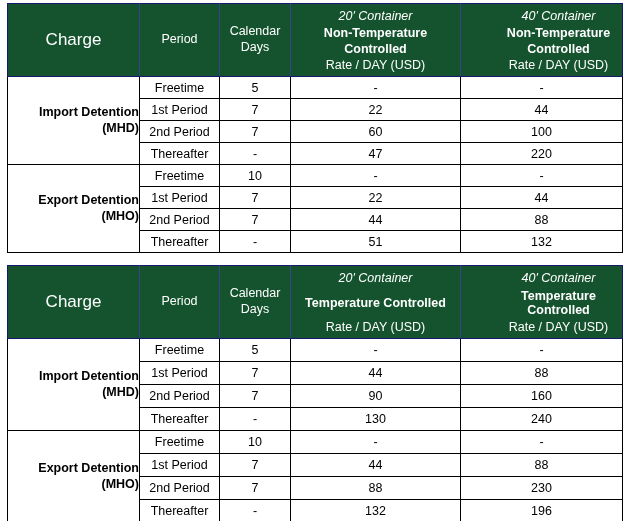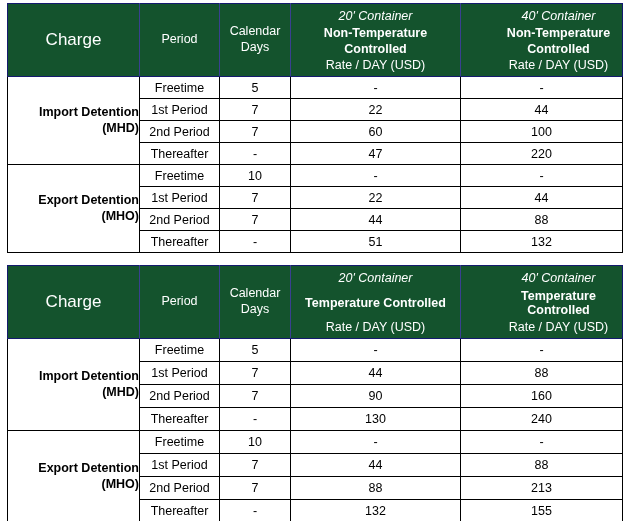--- a/index.html
+++ b/index.html
@@ -304,24 +304,24 @@
       <tr>
         <td>1st Period</td>
         <td>7</td>
         <td>44</td>
         <td>88</td>
       </tr>
       <tr>
         <td>2nd Period</td>
         <td>7</td>
         <td>88</td>
-        <td>213</td>
+        <td>230</td>
       </tr>
       <tr>
         <td>Thereafter</td>
         <td>-</td>
         <td>132</td>
-        <td>155</td>
+        <td>196</td>
       </tr>
     </tbody>
   </table>
 
 </div>
 
 </body></html>

